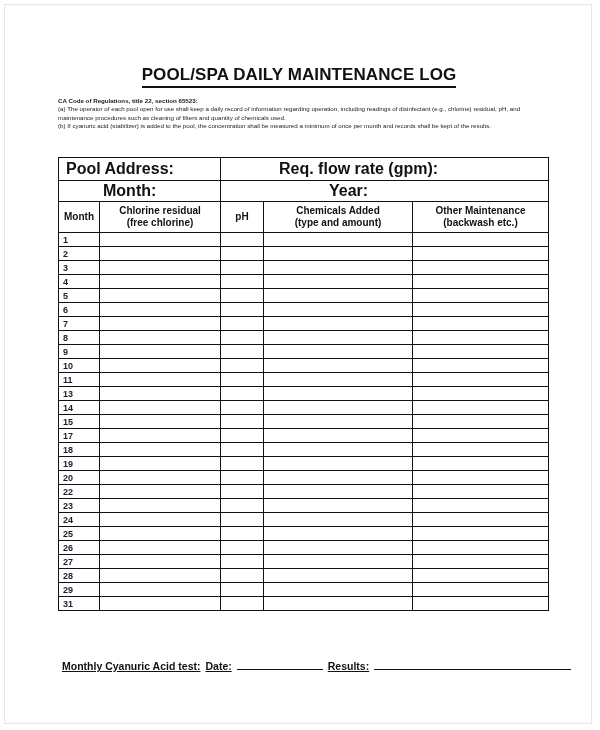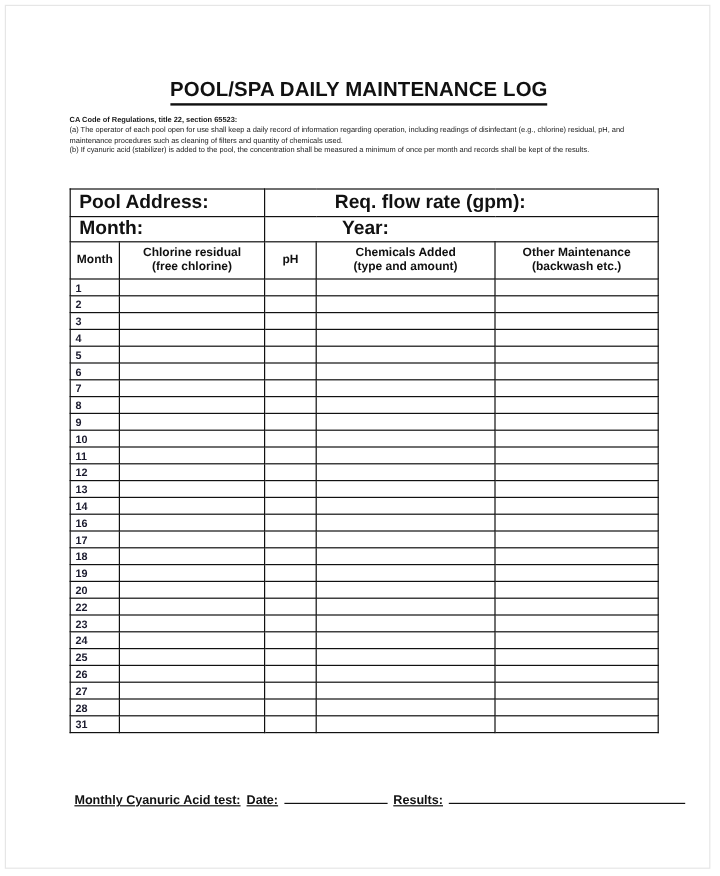--- a/index.html
+++ b/index.html
@@ -98,20 +98,21 @@
   .info-row td.right-label {
     padding-left: 0;
     text-align: left;
   }
   .info-row .inline-label {
     display: inline-block;
     padding-left: 58px;
   }
   .info-row.month-row td {
     height: 20px;
+    padding-left: 44px;
   }
   .info-row.month-row .inline-label {
     padding-left: 64px;
     text-align: center;
   }
 
   
   .head-row td {
     height: 30px;
     text-align: center;
@@ -290,42 +291,35 @@
           <td></td>
         </tr>
         <tr class="data-row">
           <td class="date-cell">11</td>
           <td></td>
           <td></td>
           <td></td>
           <td></td>
         </tr>
         <tr class="data-row">
-          <td class="date-cell">12</td>
-          <td></td>
-          <td></td>
-          <td></td>
-          <td></td>
-        </tr>
-        <tr class="data-row">
           <td class="date-cell">13</td>
           <td></td>
           <td></td>
           <td></td>
           <td></td>
         </tr>
         <tr class="data-row">
           <td class="date-cell">14</td>
           <td></td>
           <td></td>
           <td></td>
           <td></td>
         </tr>
         <tr class="data-row">
-          <td class="date-cell">16</td>
+          <td class="date-cell">15</td>
           <td></td>
           <td></td>
           <td></td>
           <td></td>
         </tr>
         <tr class="data-row">
           <td class="date-cell">17</td>
           <td></td>
           <td></td>
           <td></td>
@@ -389,20 +383,27 @@
         </tr>
         <tr class="data-row">
           <td class="date-cell">27</td>
           <td></td>
           <td></td>
           <td></td>
           <td></td>
         </tr>
         <tr class="data-row">
           <td class="date-cell">28</td>
+          <td></td>
+          <td></td>
+          <td></td>
+          <td></td>
+        </tr>
+        <tr class="data-row">
+          <td class="date-cell">29</td>
           <td></td>
           <td></td>
           <td></td>
           <td></td>
         </tr>
         <tr class="data-row">
           <td class="date-cell">31</td>
           <td></td>
           <td></td>
           <td></td>

